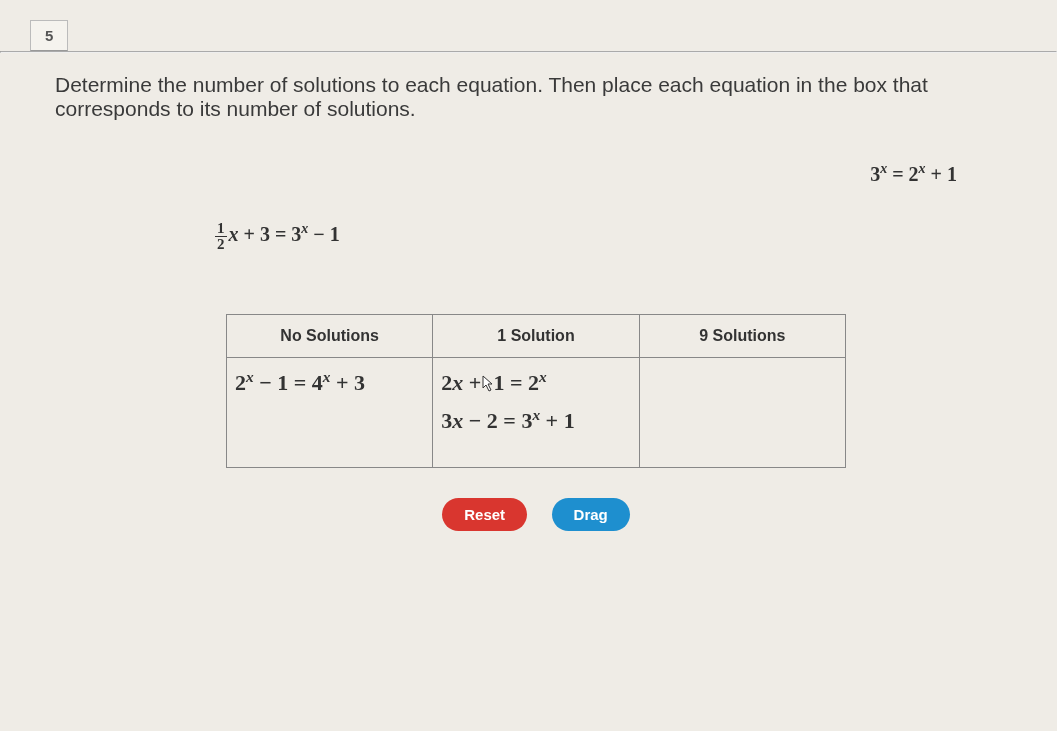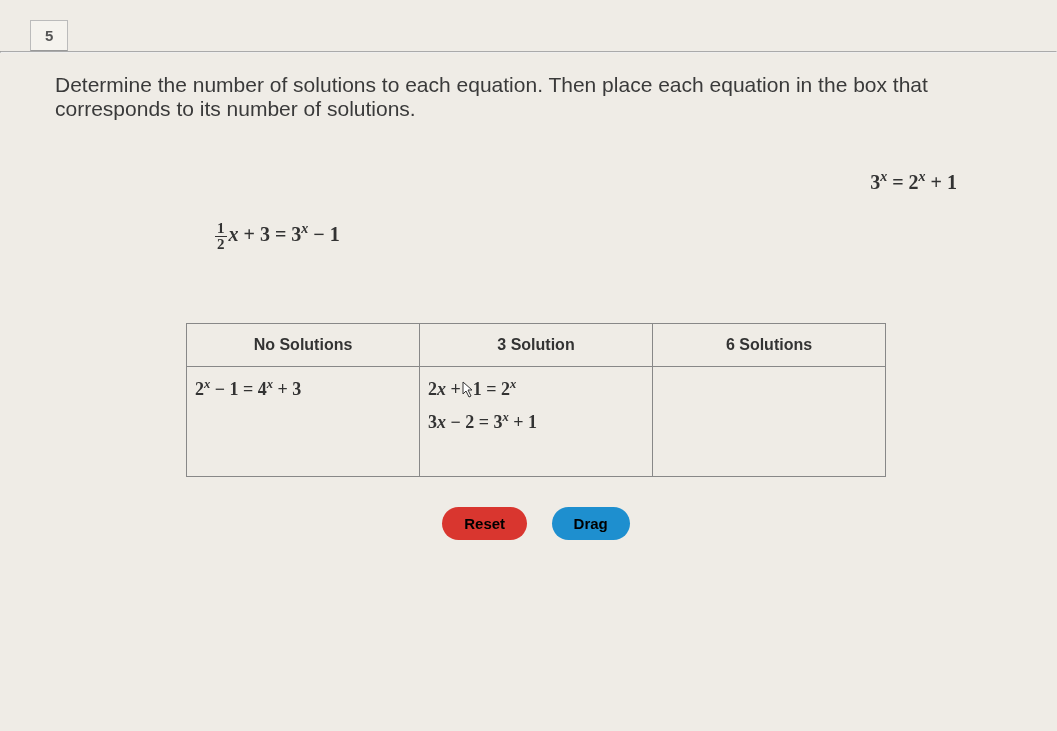--- a/index.html
+++ b/index.html
@@ -54,62 +54,62 @@
   }
   .eq-draggable {
     position: absolute;
     font-family: "Times New Roman", serif;
     font-size: 20px;
     font-weight: bold;
     color: #333;
     cursor: move;
     white-space: nowrap;
   }
-  .eq-top-right { top: 8px; right: 60px; }
+  .eq-top-right { top: 0px; right: 60px; }
   .eq-left { top: 60px; left: 160px; }
   .drop-table {
     border-collapse: collapse;
-    margin: 12px auto 30px auto;
-    width: 700px;
+    margin: 3px auto 30px auto;
+    width: 620px;
   }
   .drop-table th {
     border: 1px solid #888;
     padding: 12px 10px;
     font-weight: bold;
     font-size: 16px;
     color: #333;
     background: transparent;
     width: 33.33%;
   }
   .drop-table td {
     border: 1px solid #888;
     padding: 10px 8px;
     vertical-align: top;
     height: 110px;
     font-family: "Times New Roman", serif;
-    font-size: 18px;
+    font-size: 22px;
     font-weight: bold;
     color: #333;
   }
   .eq-cell-item {
     margin-bottom: 10px;
     white-space: nowrap;
     position: relative;
   }
   .button-row {
     text-align: center;
     margin-top: 10px;
   }
   .btn {
     display: inline-block;
     padding: 8px 22px;
     border-radius: 22px;
     font-weight: bold;
     font-size: 15px;
-    color: #000000;
+    color: #ffffff;
     border: none;
     cursor: pointer;
     margin: 0 10px;
   }
   .btn-reset { background: #d9362f; }
   .btn-next { background: #1e8fcf; }
   sup { font-size: 0.7em; }
   .frac {
     display: inline-block;
     vertical-align: middle;
@@ -149,22 +149,22 @@
       </div>
       <div class="eq-draggable eq-left">
         <span class="frac"><span class="num">1</span><span class="den">2</span></span><span class="ital">x</span>&nbsp;+&nbsp;3&nbsp;=&nbsp;3<sup><span class="ital">x</span></sup>&nbsp;−&nbsp;1
       </div>
     </div>
 
     <table class="drop-table">
       <thead>
         <tr>
           <th>No Solutions</th>
-          <th>3 Solution</th>
-          <th>6 Solutions</th>
+          <th>1 Solution</th>
+          <th>9 Solutions</th>
         </tr>
       </thead>
       <tbody>
         <tr>
           <td>
             <div class="eq-cell-item">
               2<sup><span class="ital">x</span></sup>&nbsp;−&nbsp;1&nbsp;=&nbsp;4<sup><span class="ital">x</span></sup>&nbsp;+&nbsp;3
             </div>
           </td>
           <td>

